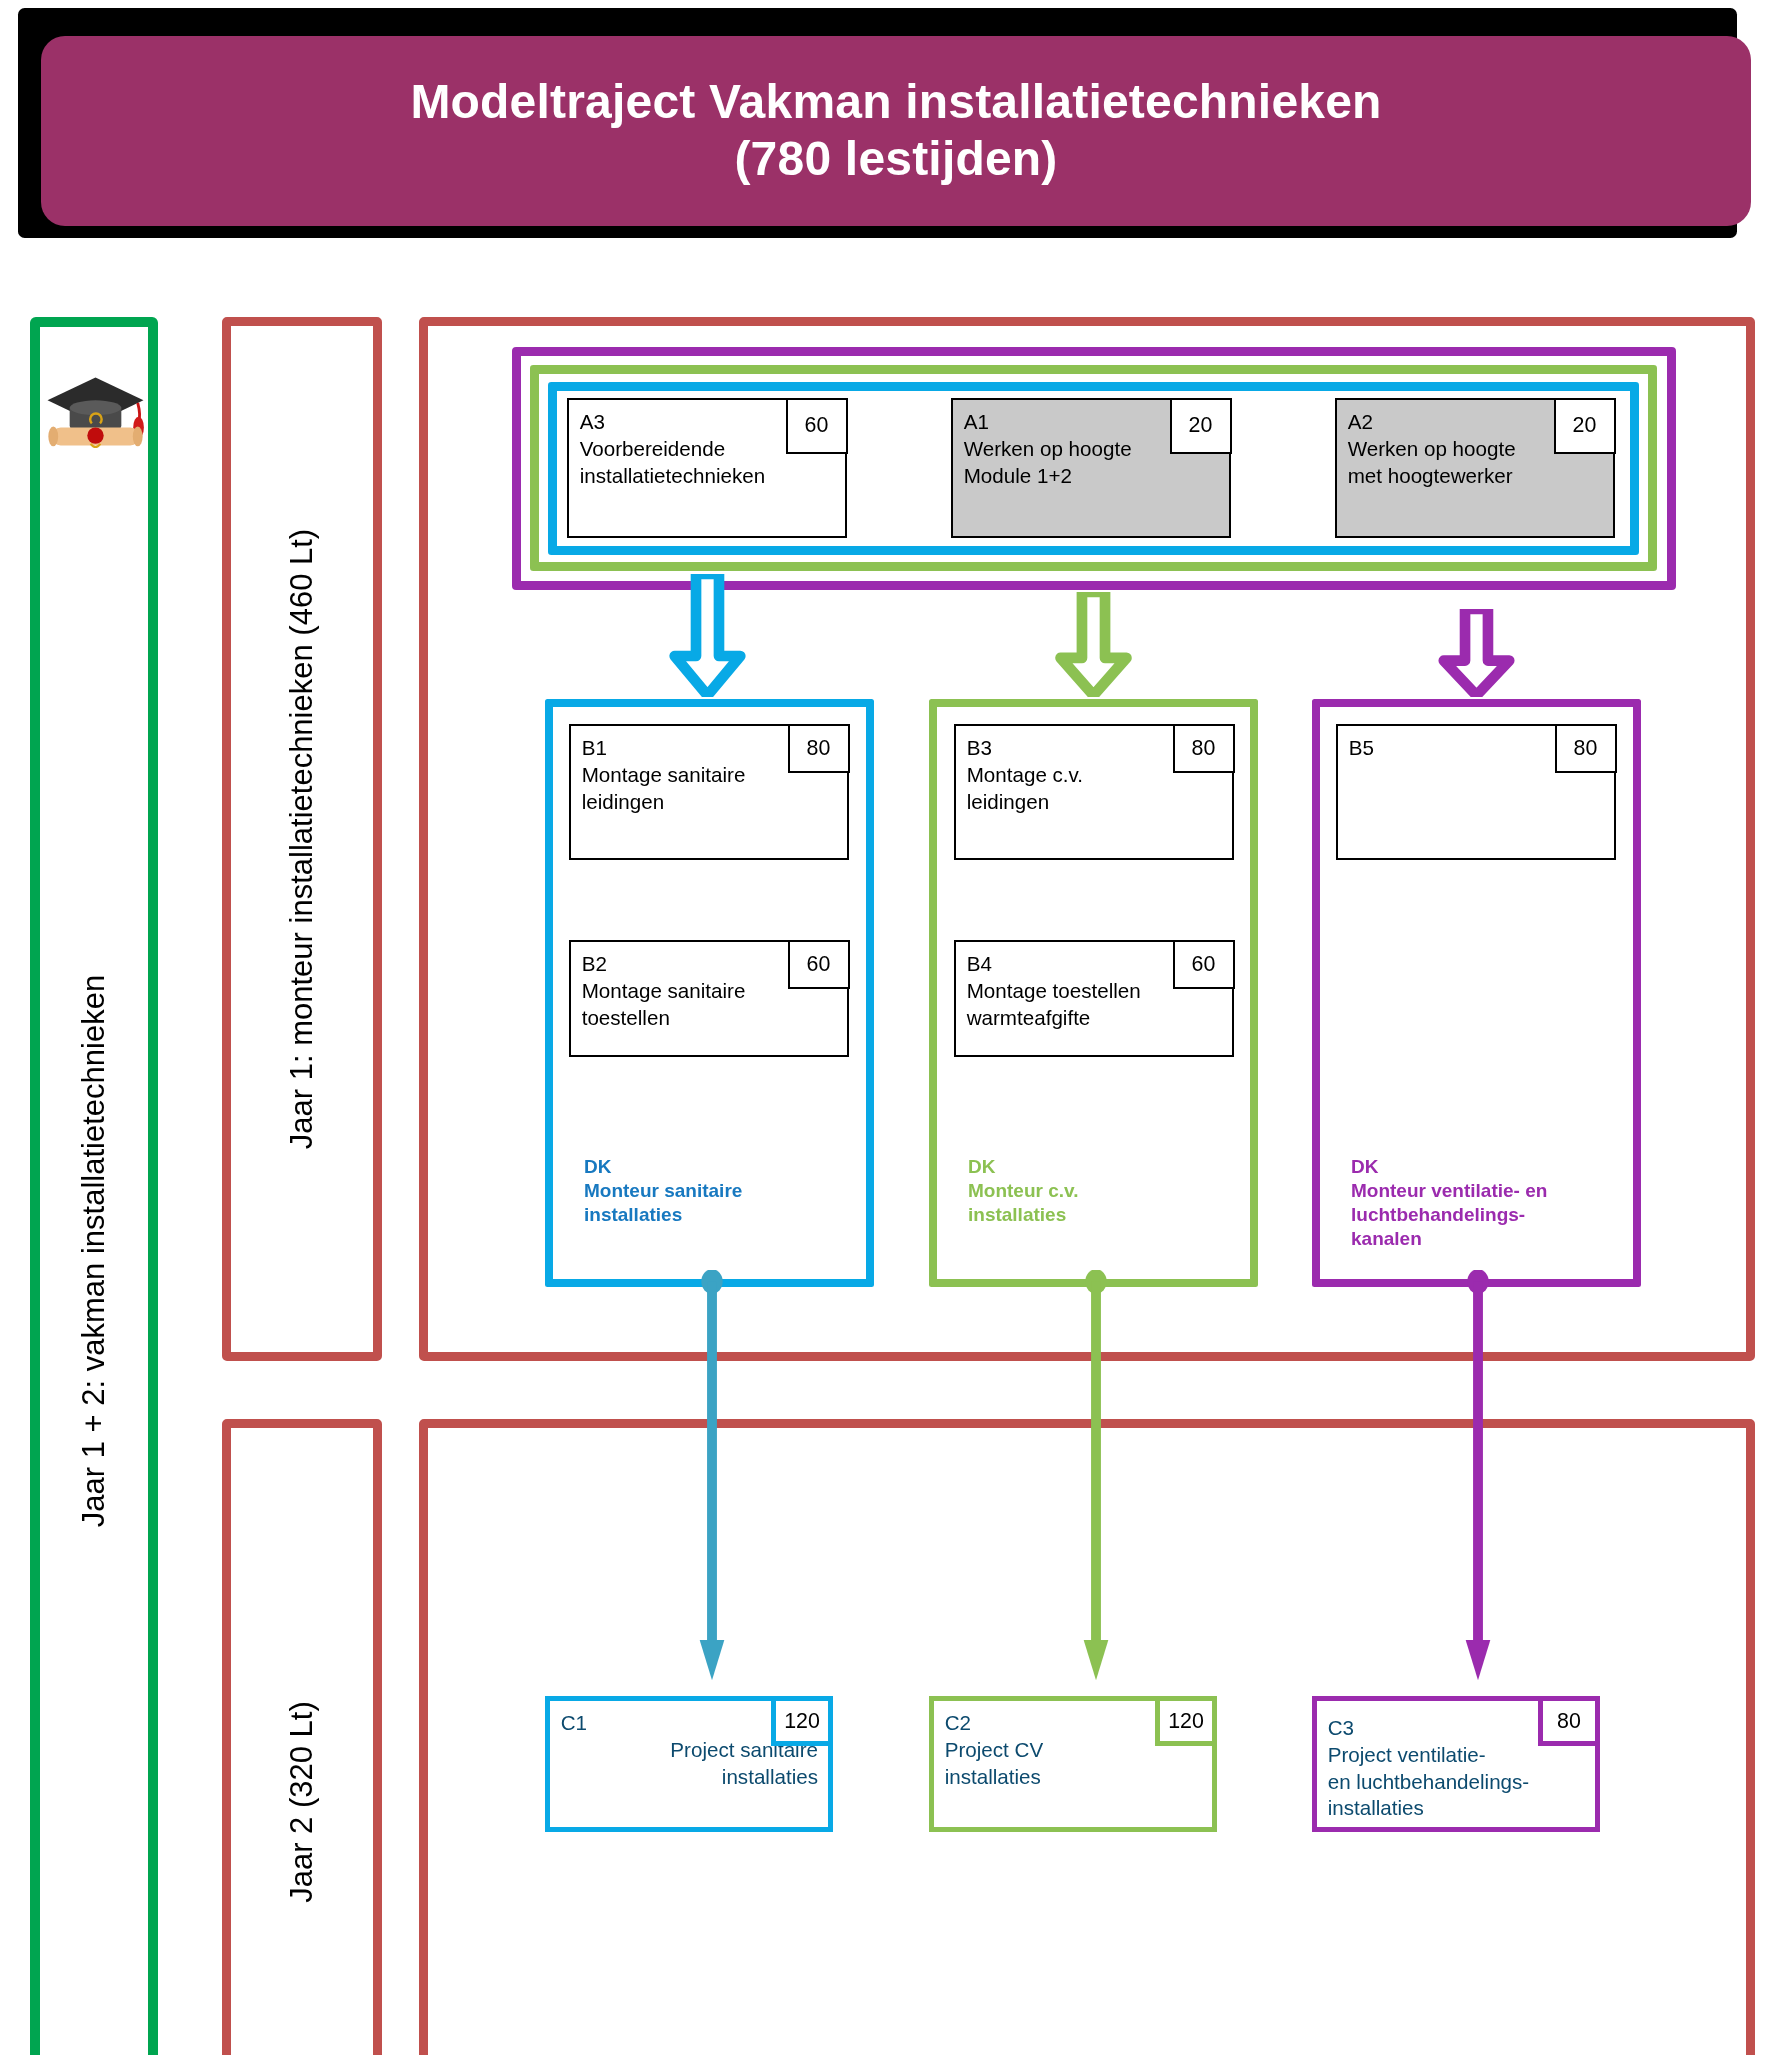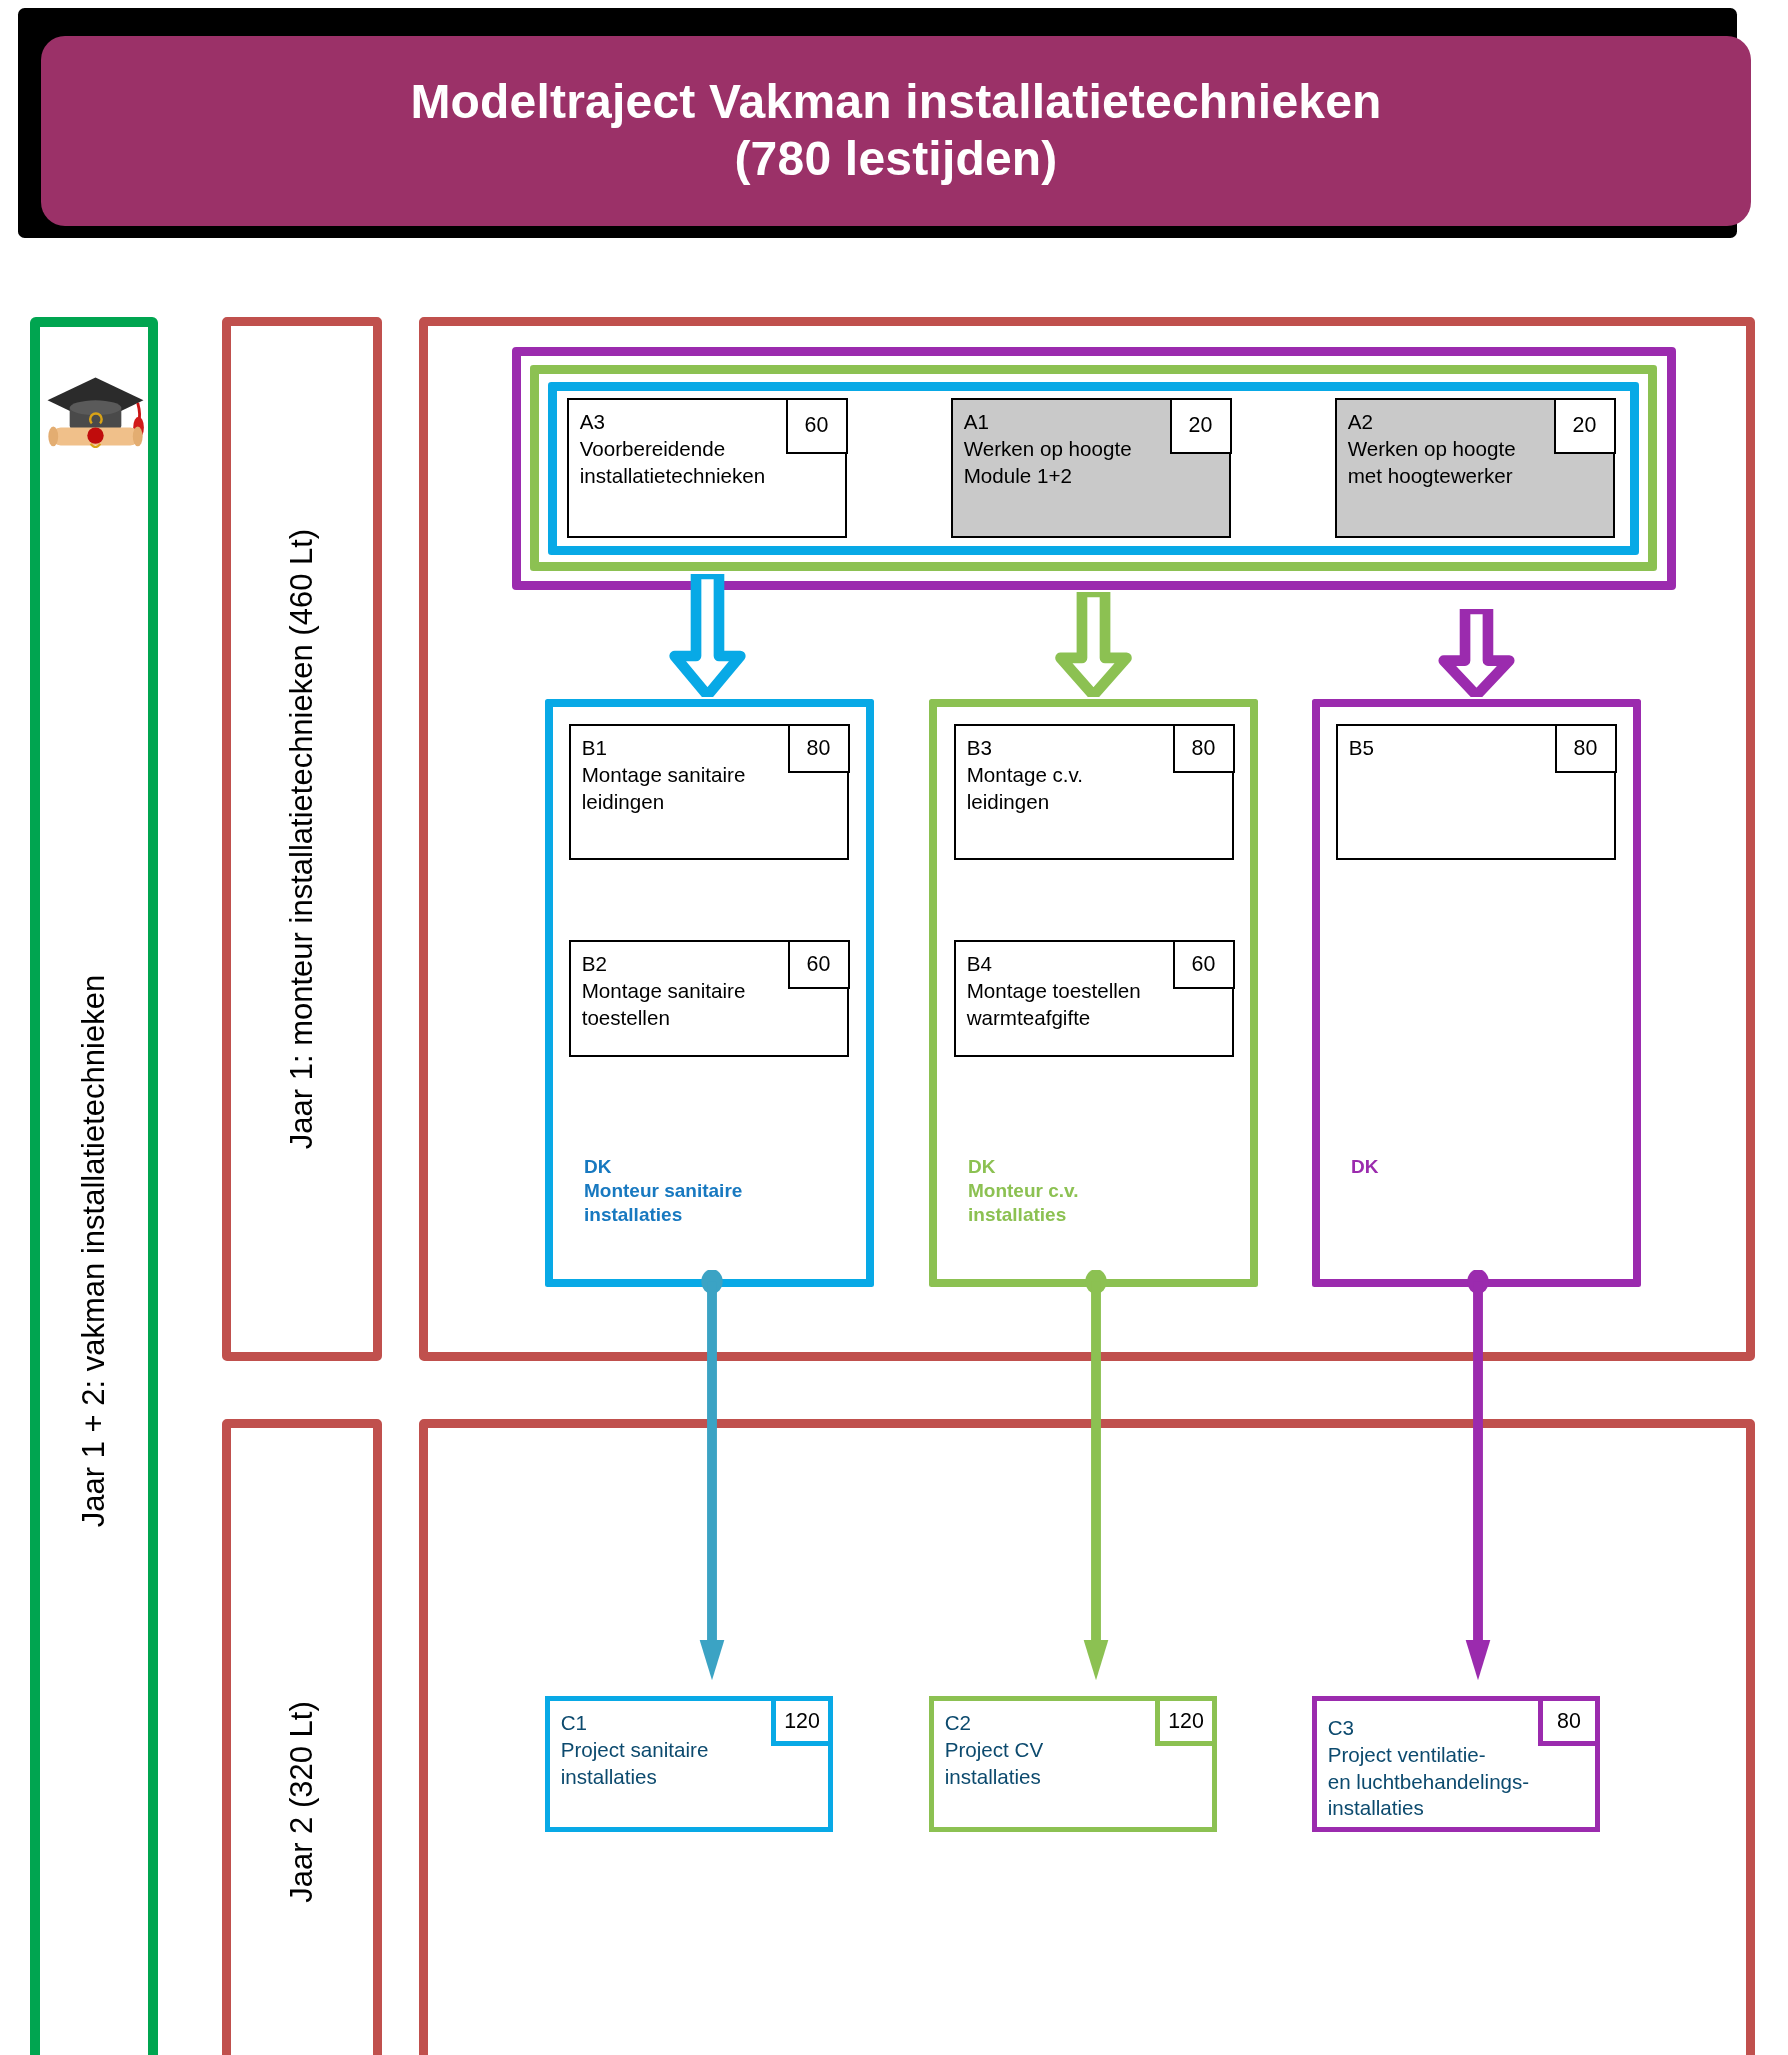--- a/index.html
+++ b/index.html
@@ -215,20 +215,23 @@
 
   <div class="mod" style="left:1336px;top:724px;width:280px;height:136px;">
     <div class="badge" style="width:62px;height:49px;">80</div>
     <div class="body">
       <div class="code">B5</div>
     </div>
   </div>
 
   <div class="dk-label" style="left:1351px;top:1155px;width:296px;color:#9B2BAE;">
     <div>DK</div>
+    <div style="white-space:pre-line;">Monteur ventilatie- en
+luchtbehandelings-
+kanalen</div>
   </div>
 
   <svg class="connector" style="left:683px;top:1270px;width:58px;height:411px;" viewBox="0 0 140 1000">
     <ellipse cx="70" cy="28" rx="26" ry="30" fill="#3BA3C4"></ellipse>
     <rect x="58" y="28" width="24" height="918" fill="#3BA3C4"></rect>
     <polygon points="70,998 40,900 100,900" fill="#3BA3C4"></polygon>
   </svg>
   <svg class="connector" style="left:1067px;top:1270px;width:58px;height:411px;" viewBox="0 0 140 1000">
     <ellipse cx="70" cy="28" rx="26" ry="30" fill="#8CC152"></ellipse>
     <rect x="58" y="28" width="24" height="918" fill="#8CC152"></rect>
@@ -237,21 +240,21 @@
   <svg class="connector" style="left:1449px;top:1270px;width:58px;height:411px;" viewBox="0 0 140 1000">
     <ellipse cx="70" cy="28" rx="26" ry="30" fill="#9B2BAE"></ellipse>
     <rect x="58" y="28" width="24" height="918" fill="#9B2BAE"></rect>
     <polygon points="70,998 40,900 100,900" fill="#9B2BAE"></polygon>
   </svg>
 
   <div class="cbox" style="left:545px;top:1696px;width:288px;height:136px;border:5px solid #08A9E6;">
     <div class="badge" style="width:62px;height:50px;border:5px solid #08A9E6;top:-5px;right:-5px;">120</div>
     <div class="body">
       <div class="code">C1</div>
-      <div style="white-space:pre-line;">Project sanitaire
+      <div style="white-space:pre-line;text-align:right;">Project sanitaire
 installaties</div>
     </div>
   </div>
 
   <div class="cbox" style="left:929px;top:1696px;width:288px;height:136px;border:5px solid #8CC152;">
     <div class="badge" style="width:62px;height:50px;border:5px solid #8CC152;top:-5px;right:-5px;">120</div>
     <div class="body">
       <div class="code">C2</div>
       <div style="white-space:pre-line;">Project CV
 installaties</div>

